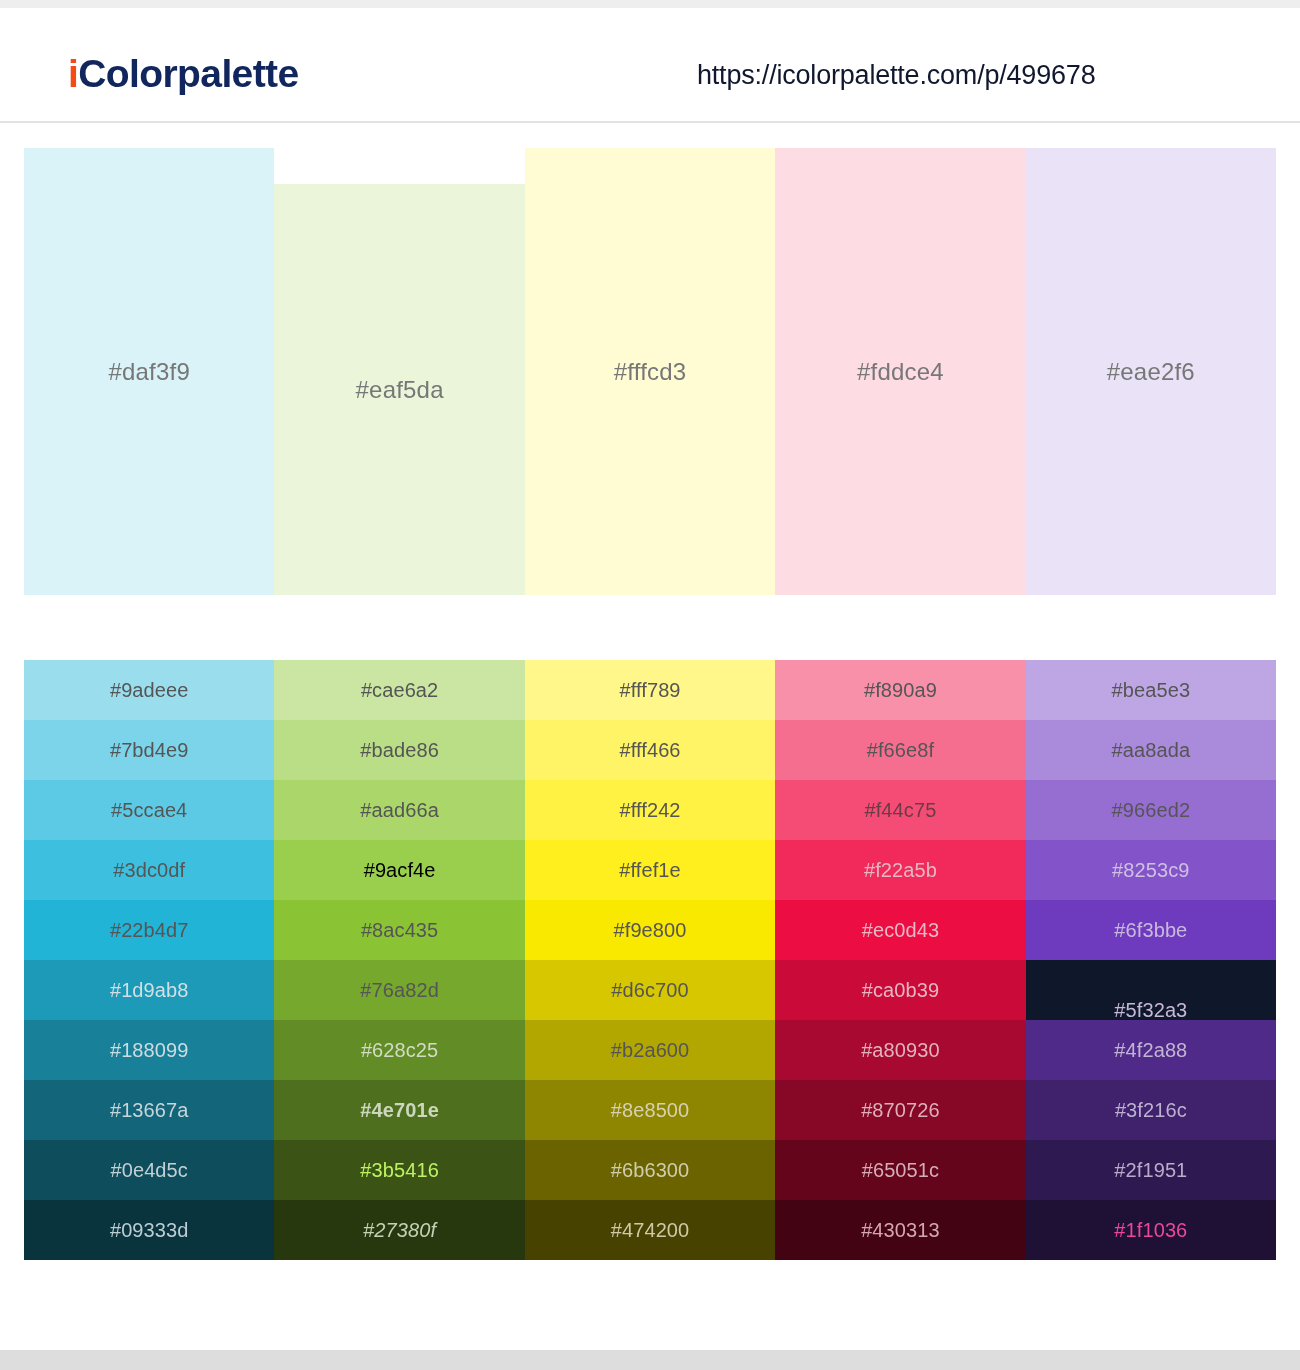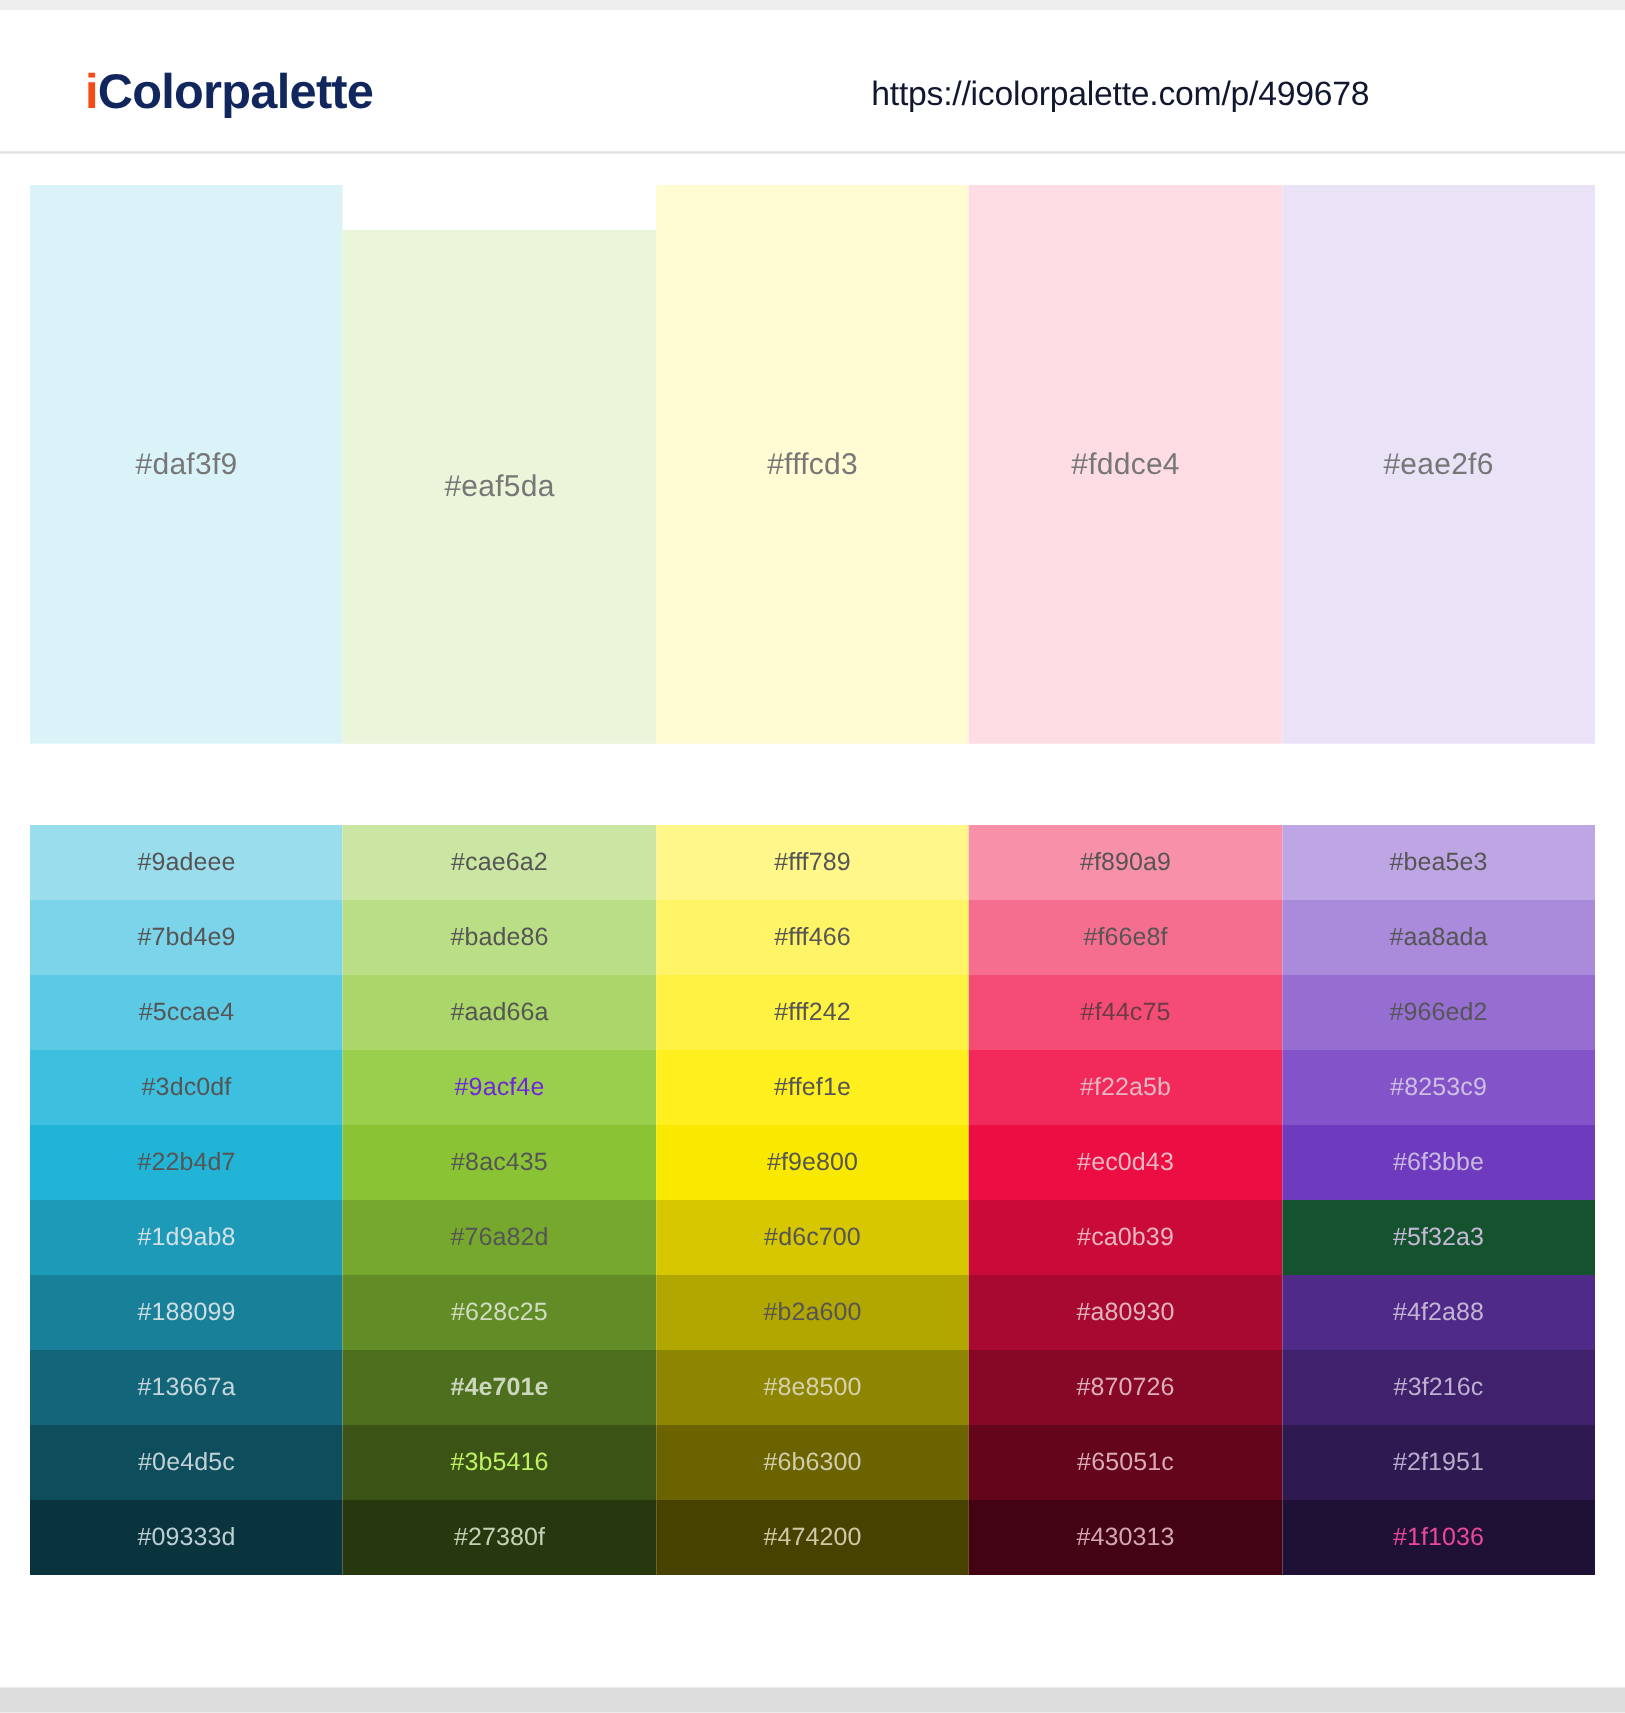--- a/index.html
+++ b/index.html
@@ -221,21 +221,21 @@
           </div>
           <div class="shade-cell" style="background: rgb(150, 110, 210);">
             <span class="shade-label" style="color: rgb(85, 85, 85);">#966ed2</span>
           </div>
         </div>
         <div class="shade-row">
           <div class="shade-cell" style="background: rgb(61, 192, 223);">
             <span class="shade-label" style="color: rgb(85, 85, 85);">#3dc0df</span>
           </div>
           <div class="shade-cell" style="background: rgb(154, 207, 78);">
-            <span class="shade-label" style="color: #6d28d9;">#9acf4e</span>
+            <span class="shade-label" style="color: #000000;">#9acf4e</span>
           </div>
           <div class="shade-cell" style="background: rgb(255, 239, 30);">
             <span class="shade-label" style="color: rgb(85, 85, 85);">#ffef1e</span>
           </div>
           <div class="shade-cell" style="background: rgb(242, 42, 91);">
             <span class="shade-label" style="color: rgb(227, 184, 194);">#f22a5b</span>
           </div>
           <div class="shade-cell" style="background: rgb(130, 83, 201);">
             <span class="shade-label" style="color: rgb(207, 192, 226);">#8253c9</span>
           </div>
@@ -263,21 +263,21 @@
           </div>
           <div class="shade-cell" style="background: rgb(118, 168, 45);">
             <span class="shade-label" style="color: rgb(85, 85, 85);">#76a82d</span>
           </div>
           <div class="shade-cell" style="background: rgb(214, 199, 0);">
             <span class="shade-label" style="color: rgb(85, 85, 85);">#d6c700</span>
           </div>
           <div class="shade-cell" style="background: rgb(202, 11, 57);">
             <span class="shade-label" style="color: rgb(230, 182, 193);">#ca0b39</span>
           </div>
-          <div class="shade-cell" style="background: #14532d;">
+          <div class="shade-cell" style="background: #0f172a; align-items: flex-end;">
             <span class="shade-label" style="color: rgb(198, 184, 217);">#5f32a3</span>
           </div>
         </div>
         <div class="shade-row">
           <div class="shade-cell" style="background: rgb(24, 128, 153);">
             <span class="shade-label" style="color: rgb(205, 220, 224);">#188099</span>
           </div>
           <div class="shade-cell" style="background: rgb(98, 140, 37);">
             <span class="shade-label" style="color: rgb(210, 220, 196);">#628c25</span>
           </div>
@@ -323,21 +323,21 @@
           </div>
           <div class="shade-cell" style="background: rgb(47, 25, 81);">
             <span class="shade-label" style="color: rgb(185, 172, 204);">#2f1951</span>
           </div>
         </div>
         <div class="shade-row">
           <div class="shade-cell" style="background: rgb(9, 51, 61);">
             <span class="shade-label" style="color: rgb(189, 206, 211);">#09333d</span>
           </div>
           <div class="shade-cell" style="background: rgb(39, 56, 15);">
-            <span class="shade-label" style="color: rgb(197, 209, 181);">#27380f</span>
+            <span class="shade-label" style="color: rgb(197, 209, 181); font-style: italic;">#27380f</span>
           </div>
           <div class="shade-cell" style="background: rgb(71, 66, 0);">
             <span class="shade-label" style="color: rgb(206, 201, 167);">#474200</span>
           </div>
           <div class="shade-cell" style="background: rgb(67, 3, 19);">
             <span class="shade-label" style="color: rgb(212, 168, 178);">#430313</span>
           </div>
           <div class="shade-cell" style="background: rgb(31, 16, 54);">
             <span class="shade-label" style="color: #ec4899;">#1f1036</span>
           </div>

